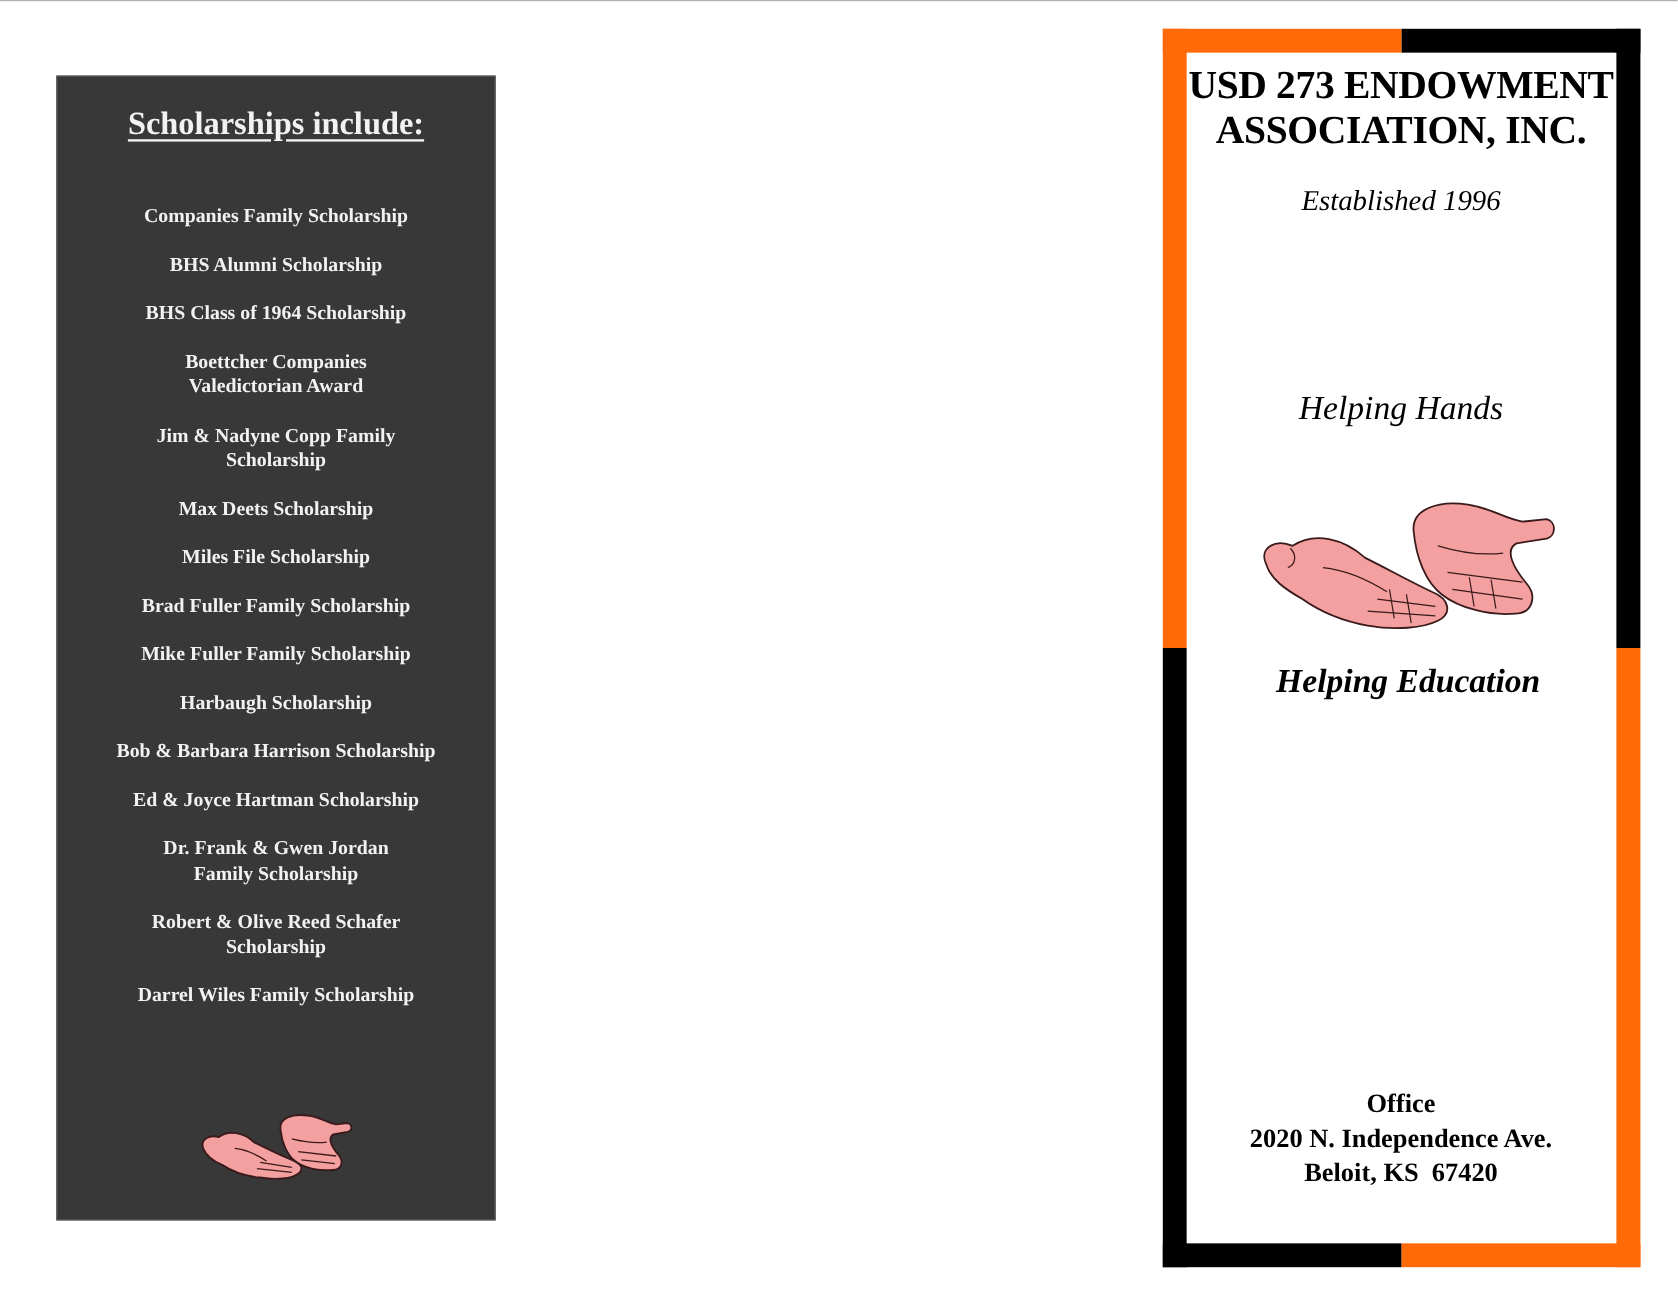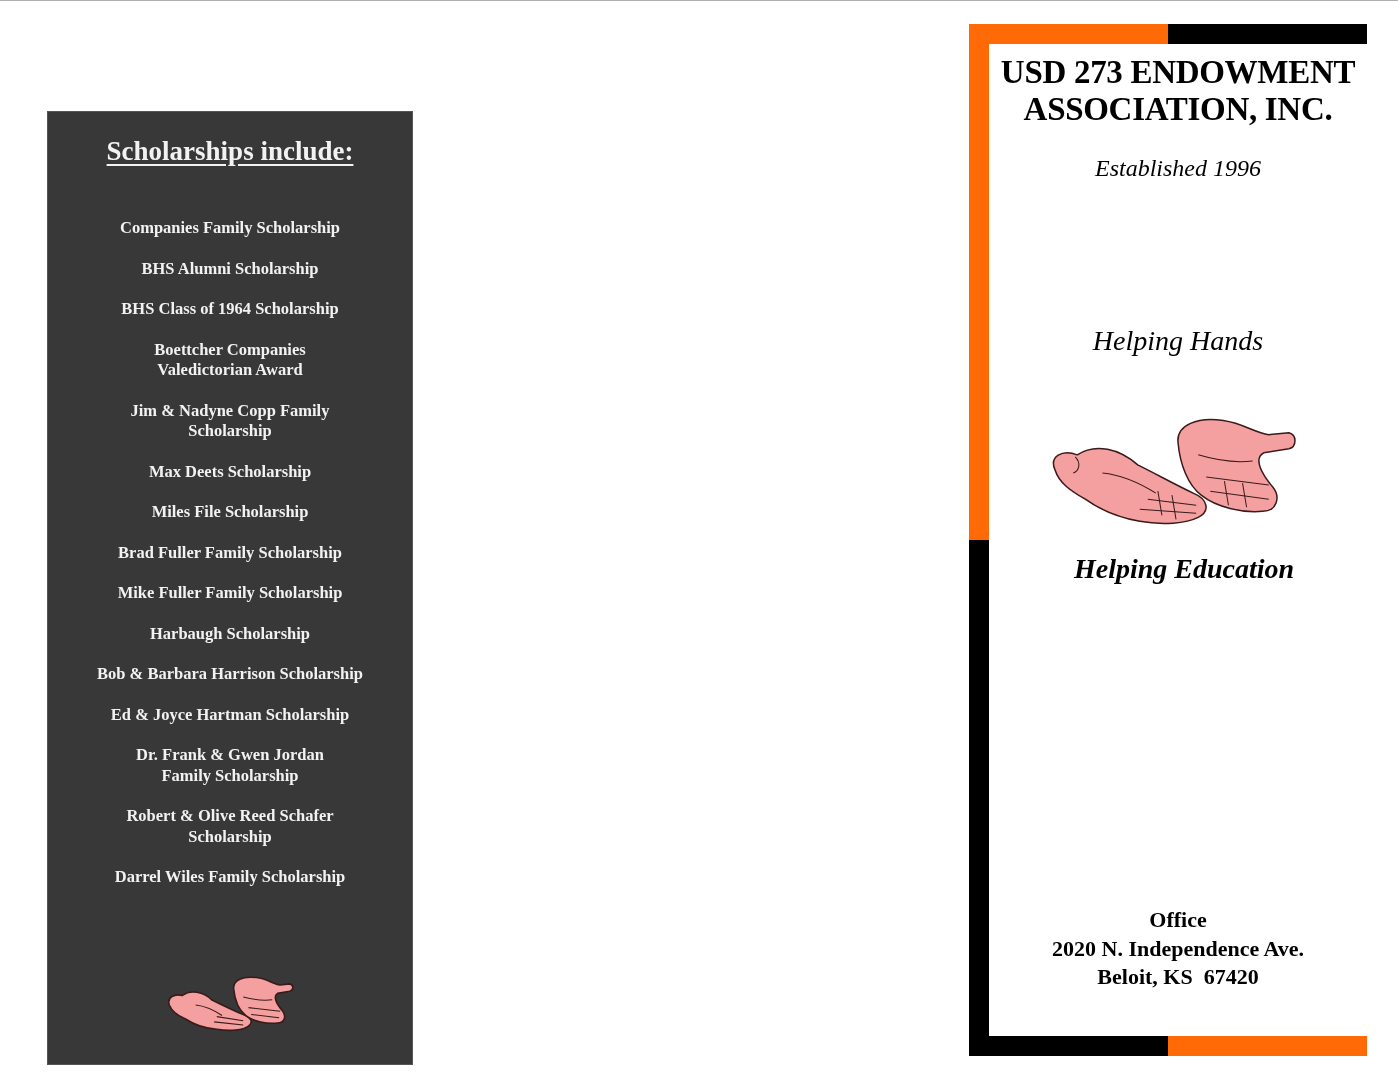--- a/index.html
+++ b/index.html
@@ -7,42 +7,42 @@
     width: 1398px; height: 1080px; position: relative; overflow: hidden;
     background: #ffffff;
     font-family: "Liberation Serif", "DejaVu Serif", serif;
   }
   .topline { position: absolute; left: 0; top: 0; width: 1398px; height: 1px; background: #b0b0b0; }
 
   
   .left-panel {
     position: absolute; left: 47px; top: 63px; width: 366px; height: 954px;
     background: #383838; border: 1px solid #555;
-    box-sizing: border-box; color: #f2f2f2; text-align: center; margin-top: 48px;
+    box-sizing: border-box; color: #f2f2f2; text-align: center;
   }
   .left-title {
     position: absolute; left: 0; right: 0; top: 24px;
     font-size: 27px; font-weight: bold; text-decoration: underline;
     text-underline-offset: 4px;
   }
   .schol-list { position: absolute; left: 0; right: 0; top: 106px; margin: 0; padding: 0; list-style: none; }
   .schol-item {
     font-size: 16.5px; font-weight: bold; line-height: 20.5px;
     margin: 0 0 20px 0; padding: 0 40px; white-space: pre-line;
   }
   .left-hands { position: absolute; left: 116px; top: 860px; width: 132px; height: 66px; }
 
   
   .frame {
     position: absolute; left: 969px; top: 24px; width: 398px; height: 1032px;
   }
   .seg { position: absolute; }
   .inner {
     position: absolute; left: 989px; top: 44px; width: 357px; height: 992px;
-    background: #ffffff; text-align: center; color: #000; padding-left: 21px;
+    background: #ffffff; text-align: center; color: #000;
   }
   .org-name {
     position: absolute; left: 0; right: 0; top: 10px;
     font-size: 33px; font-weight: bold; line-height: 37px; letter-spacing: -0.3px;
   }
   .established { position: absolute; left: 0; right: 0; top: 111px; font-size: 24px; font-style: italic; }
   .tagline1 { position: absolute; left: 0; right: 0; top: 281px; font-size: 28px; font-style: italic; font-weight: normal; }
   .hands-main { position: absolute; left: 58px; top: 370px; width: 252px; height: 122px; }
   .tagline2 { position: absolute; left: 0; right: 0; top: 509px; font-size: 28px; font-style: italic; font-weight: bold; margin-left: 12px; }
   .office { position: absolute; left: 0; right: 0; top: 826px; font-size: 22px; font-weight: bold; line-height: 28.5px; margin-top: 36px; }

